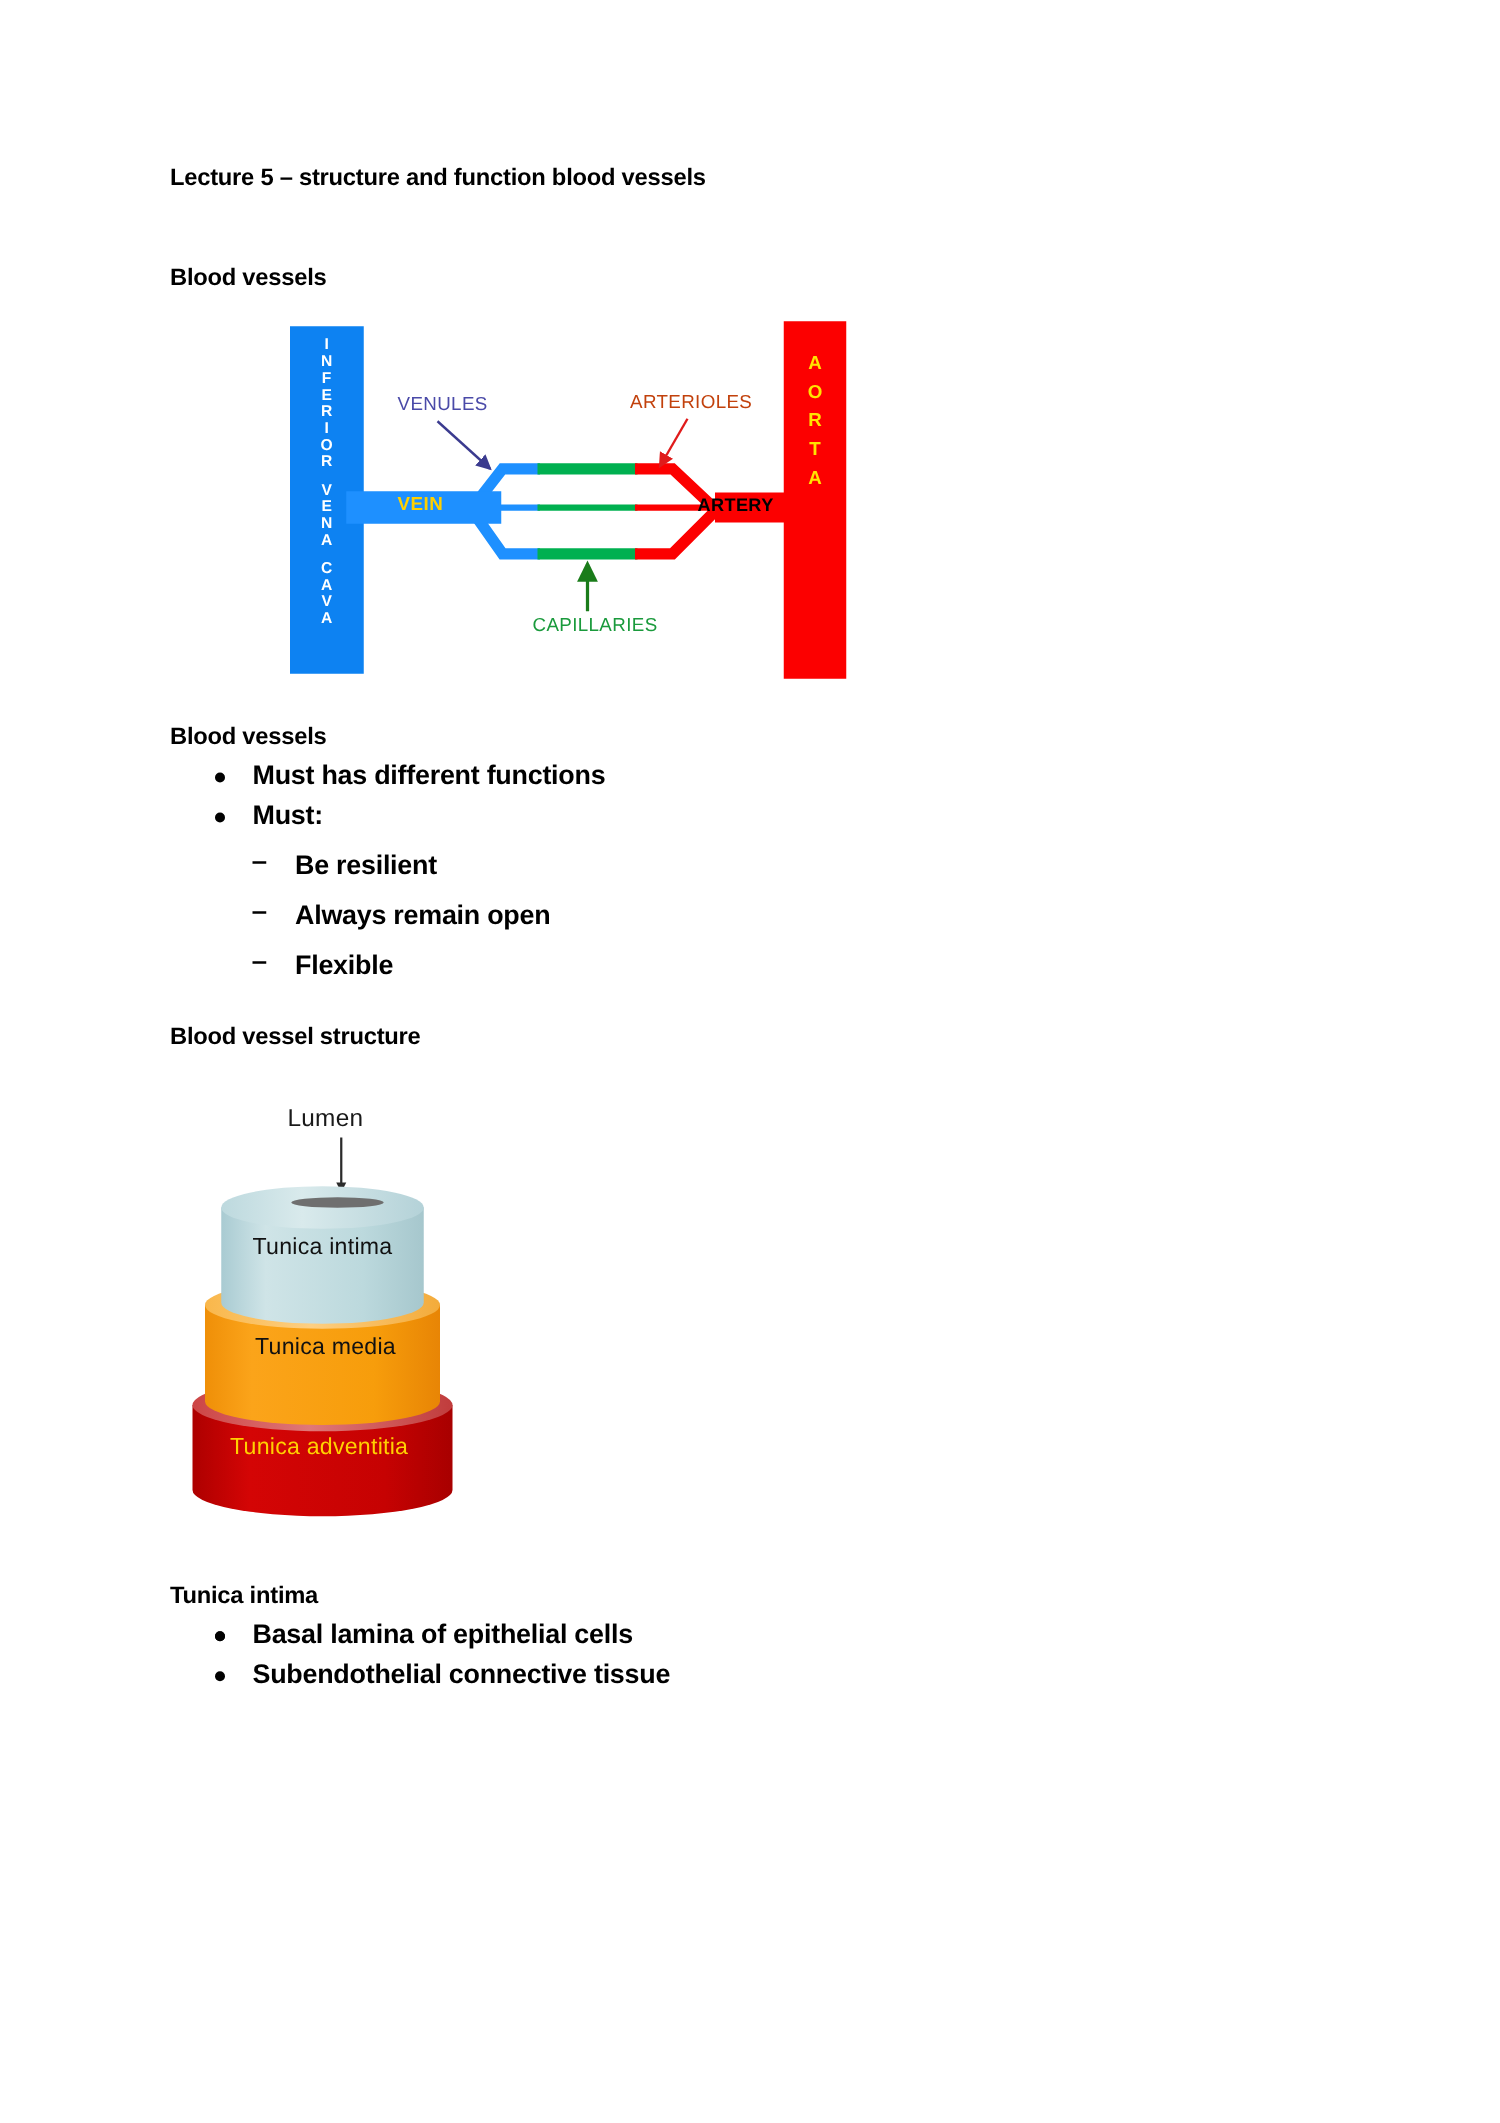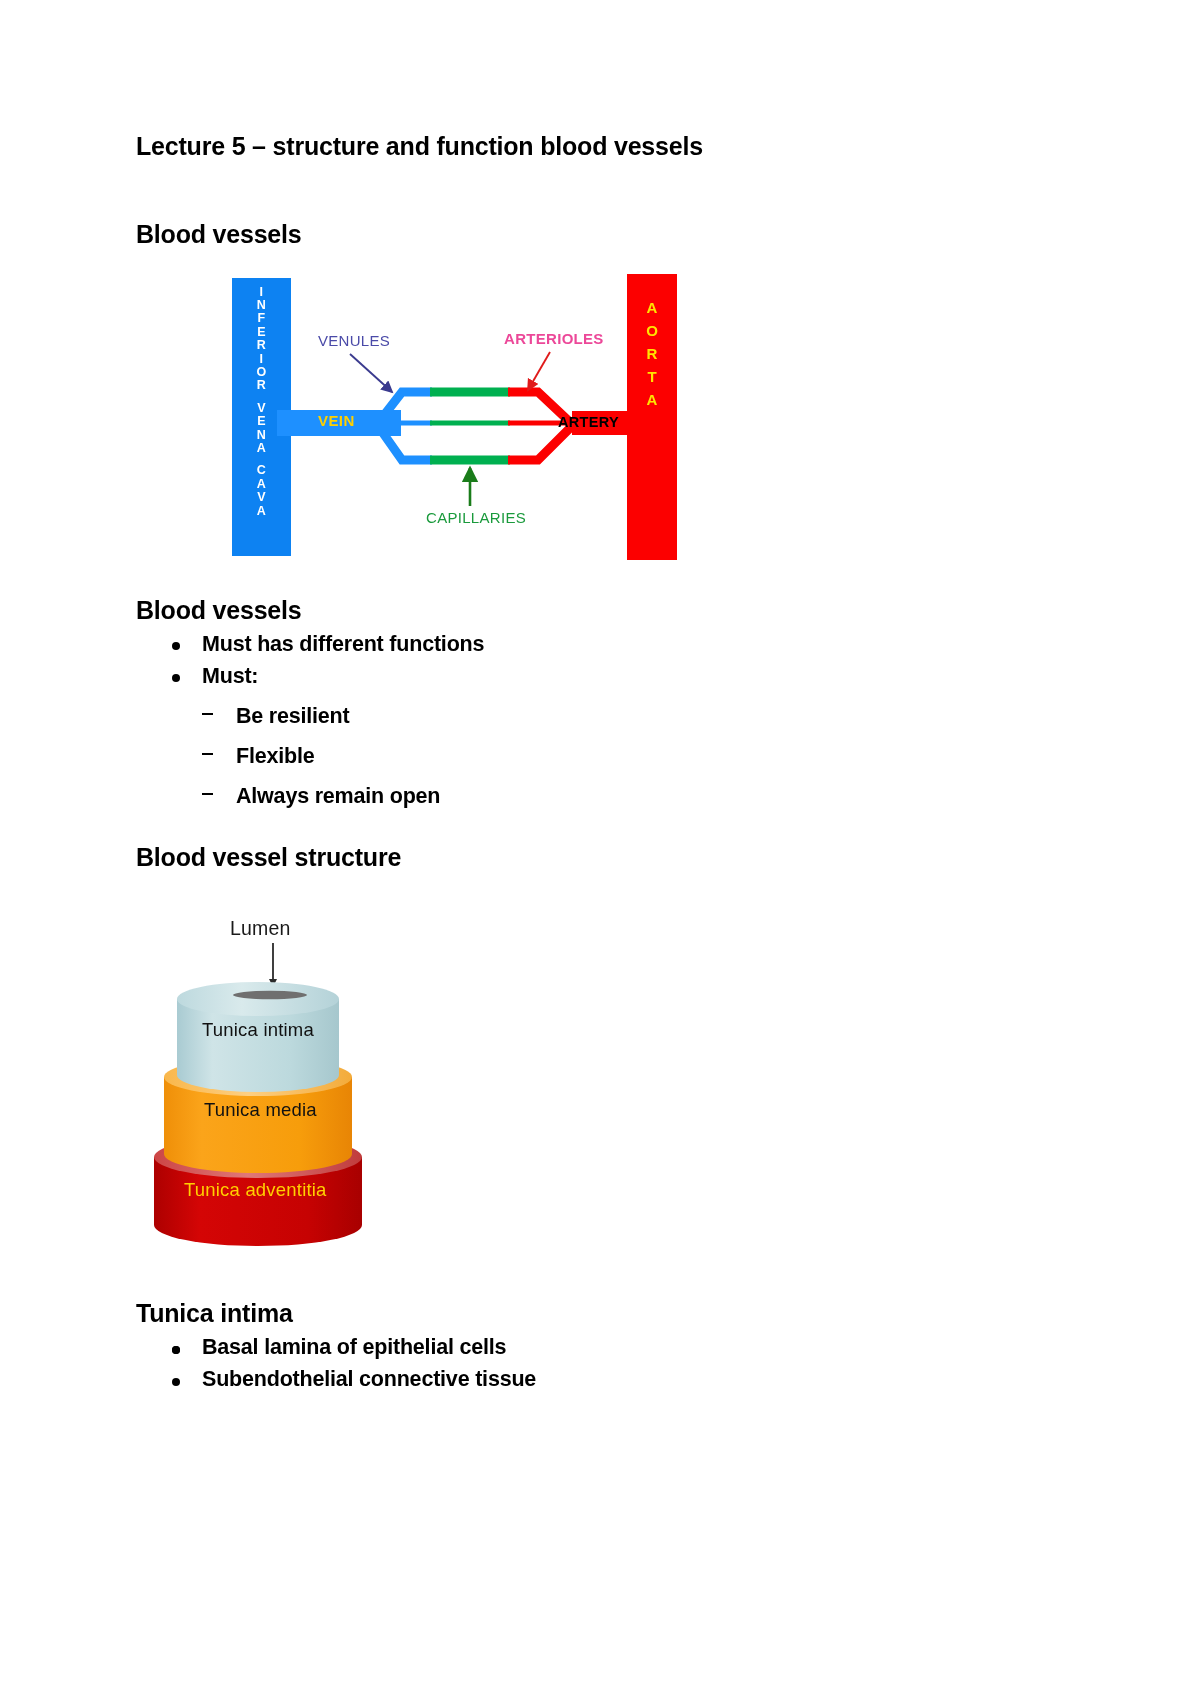--- a/index.html
+++ b/index.html
@@ -24,21 +24,21 @@
   }
   .content {
     position: absolute;
     left: 136px;
     top: 130px;
     width: 940px;
   }
 
   
   .heading {
-    font-size: 25px;
+    font-size: 19px;
     font-weight: 600;
     letter-spacing: -0.2px;
     line-height: 1.35;
     color: #000;
     white-space: pre;
   }
   .para-gap-lg { height: 54px; }
   .para-gap-md { height: 30px; }
 
   ul.bullets {
@@ -190,21 +190,21 @@
   }
   .lbl {
     position: absolute;
     font-size: 15px;
     font-weight: normal;
     letter-spacing: 0.3px;
     white-space: nowrap;
     text-align: right;
   }
   .lbl-venules  { left: 86px;  top: 58px;  color: #4a4aa8; }
-  .lbl-arterioles { left: 272px; top: 56px; color: #ec4899; font-weight: bold; }
+  .lbl-arterioles { left: 272px; top: 56px; color: #c2410c; }
   .lbl-capillaries { left: 194px; top: 235px; color: #1a9a3c; }
 
   
   .fig2 {
     position: relative;
     width: 330px;
     height: 360px;
     margin-left: 6px;
     margin-top: 32px;
   }
@@ -313,22 +313,22 @@
 
     <div class="para-gap-md"></div>
 
     <div class="heading">Blood vessels</div>
     <ul class="bullets">
       <li><span class="dot"></span><span>Must has different functions</span></li>
       <li><span class="dot"></span><span>Must:</span></li>
     </ul>
     <ul class="dashes">
       <li><span class="dash"></span><span>Be resilient</span></li>
+      <li><span class="dash"></span><span>Always remain open</span></li>
       <li><span class="dash"></span><span>Flexible</span></li>
-      <li><span class="dash"></span><span>Always remain open</span></li>
     </ul>
 
     <div class="para-gap-md"></div>
 
     <div class="heading">Blood vessel structure</div>
 
     <div class="fig2">
       <svg class="cyl" viewBox="0 0 330 360">
         <defs>
           <linearGradient id="gIntima" x1="0" y1="0" x2="1" y2="0">

